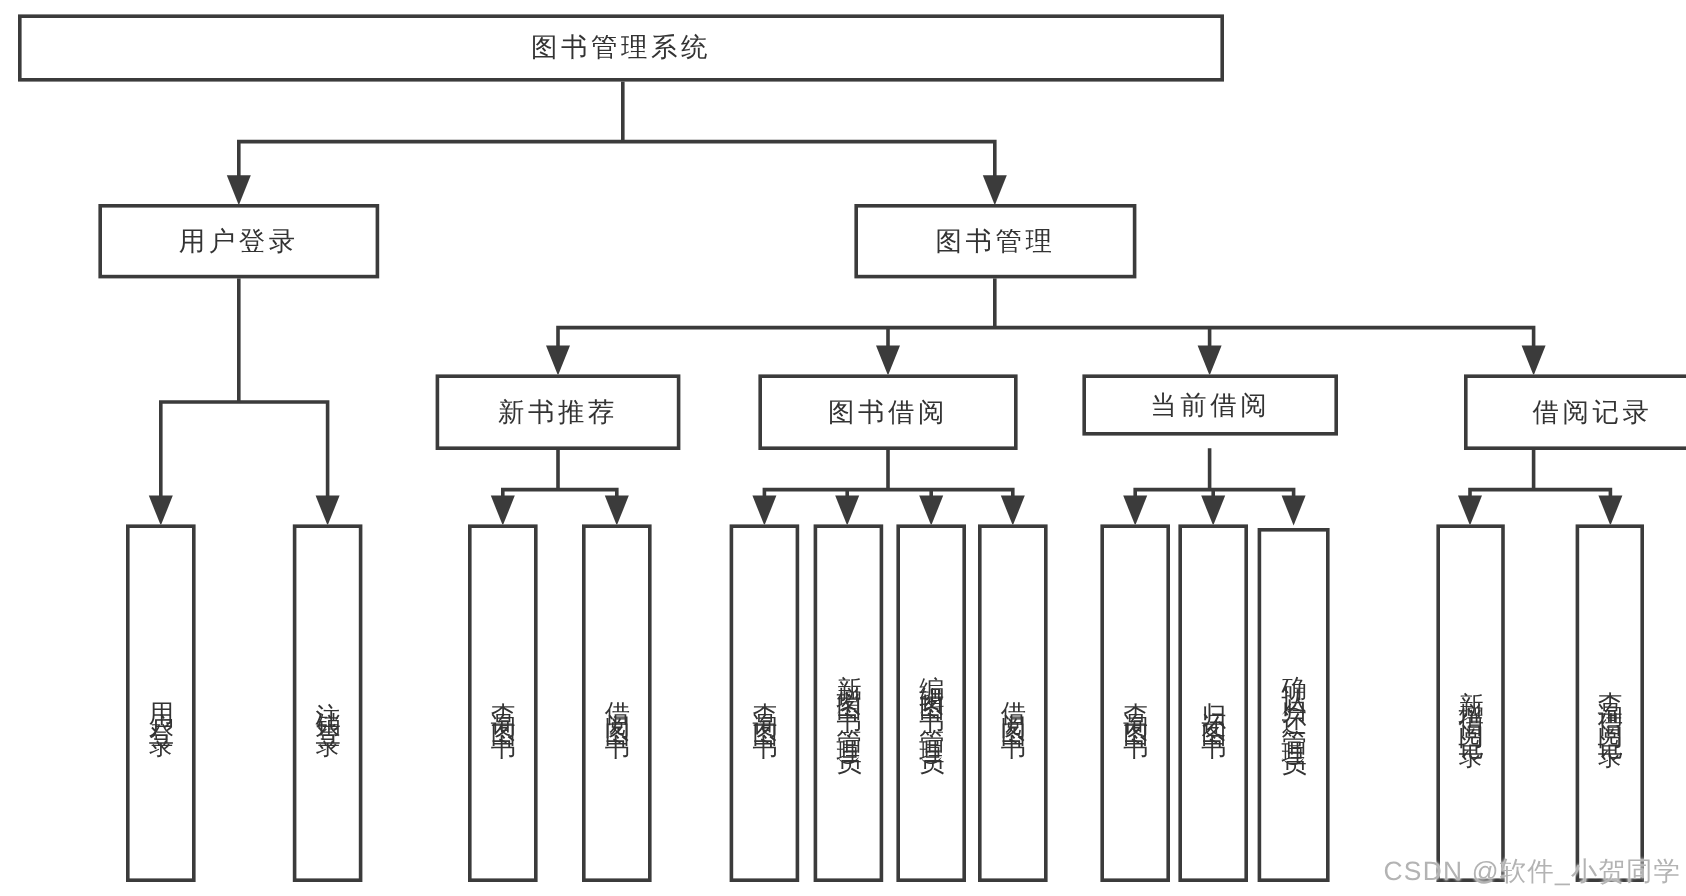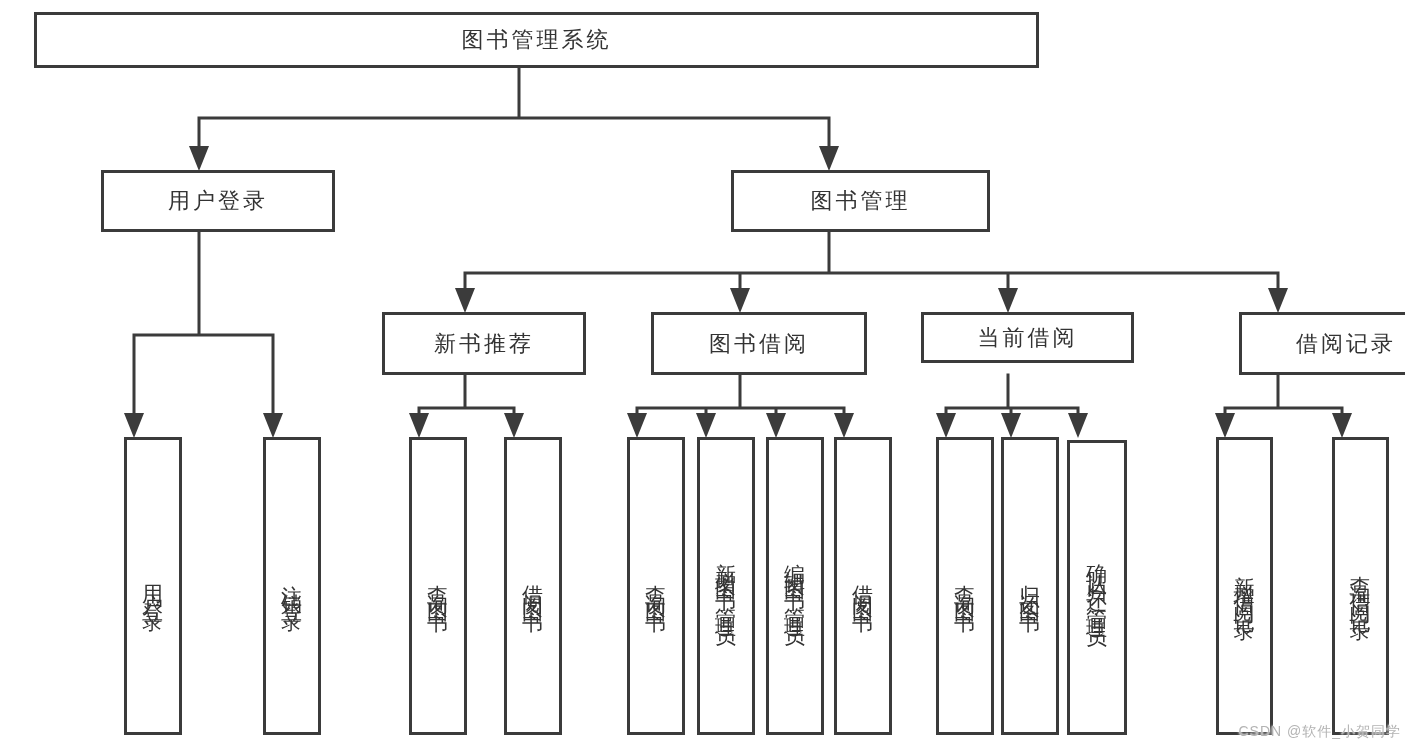--- a/index.html
+++ b/index.html
@@ -28,36 +28,35 @@
   .box {
     position: absolute;
     box-sizing: border-box;
     border: 3px solid #3b3b3b;
     background: #ffffff;
     display: flex;
     align-items: center;
     justify-content: center;
     font-size: 22px;
     color: #333333;
-    margin-left: 19px;
   }
   .box.h span { letter-spacing: 3px; white-space: nowrap; }
   .box.leaf span {
     writing-mode: vertical-rl;
     text-orientation: mixed;
     font-size: 21px;
     letter-spacing: 9px;
     line-height: 1;
     white-space: nowrap;
   }
   .watermark {
     position: absolute;
     right: 4px;
     bottom: 6px;
-    font-size: 14px;
+    font-size: 22px;
     color: #b3b3b3;
     letter-spacing: 1px;
     text-shadow: 0 0 3px #ffffff, 0 0 2px #ffffff;
     white-space: nowrap;
   }
 </style>
 </head>
 <body>
 
 <div class="stage">
@@ -92,21 +91,21 @@
     <polygon points="1332,413 1352,413 1342,438"></polygon>
   </svg>
 
   <div class="box h" style="left:15px;top:12px;width:1005px;height:56px">
     <span>图书管理系统</span>
   </div>
 
   <div class="box h" style="left:82px;top:170px;width:234px;height:62px">
     <span>用户登录</span>
   </div>
-  <div class="box h" style="left:712px;top:170px;width:259px;height:62px">
+  <div class="box h" style="left:712px;top:170px;width:235px;height:62px">
     <span>图书管理</span>
   </div>
 
   <div class="box h" style="left:632px;top:312px;width:216px;height:63px">
     <span>图书借阅</span>
   </div>
   <div class="box h" style="left:363px;top:312px;width:204px;height:63px">
     <span>新书推荐</span>
   </div>
   <div class="box h" style="left:902px;top:312px;width:213px;height:51px">

